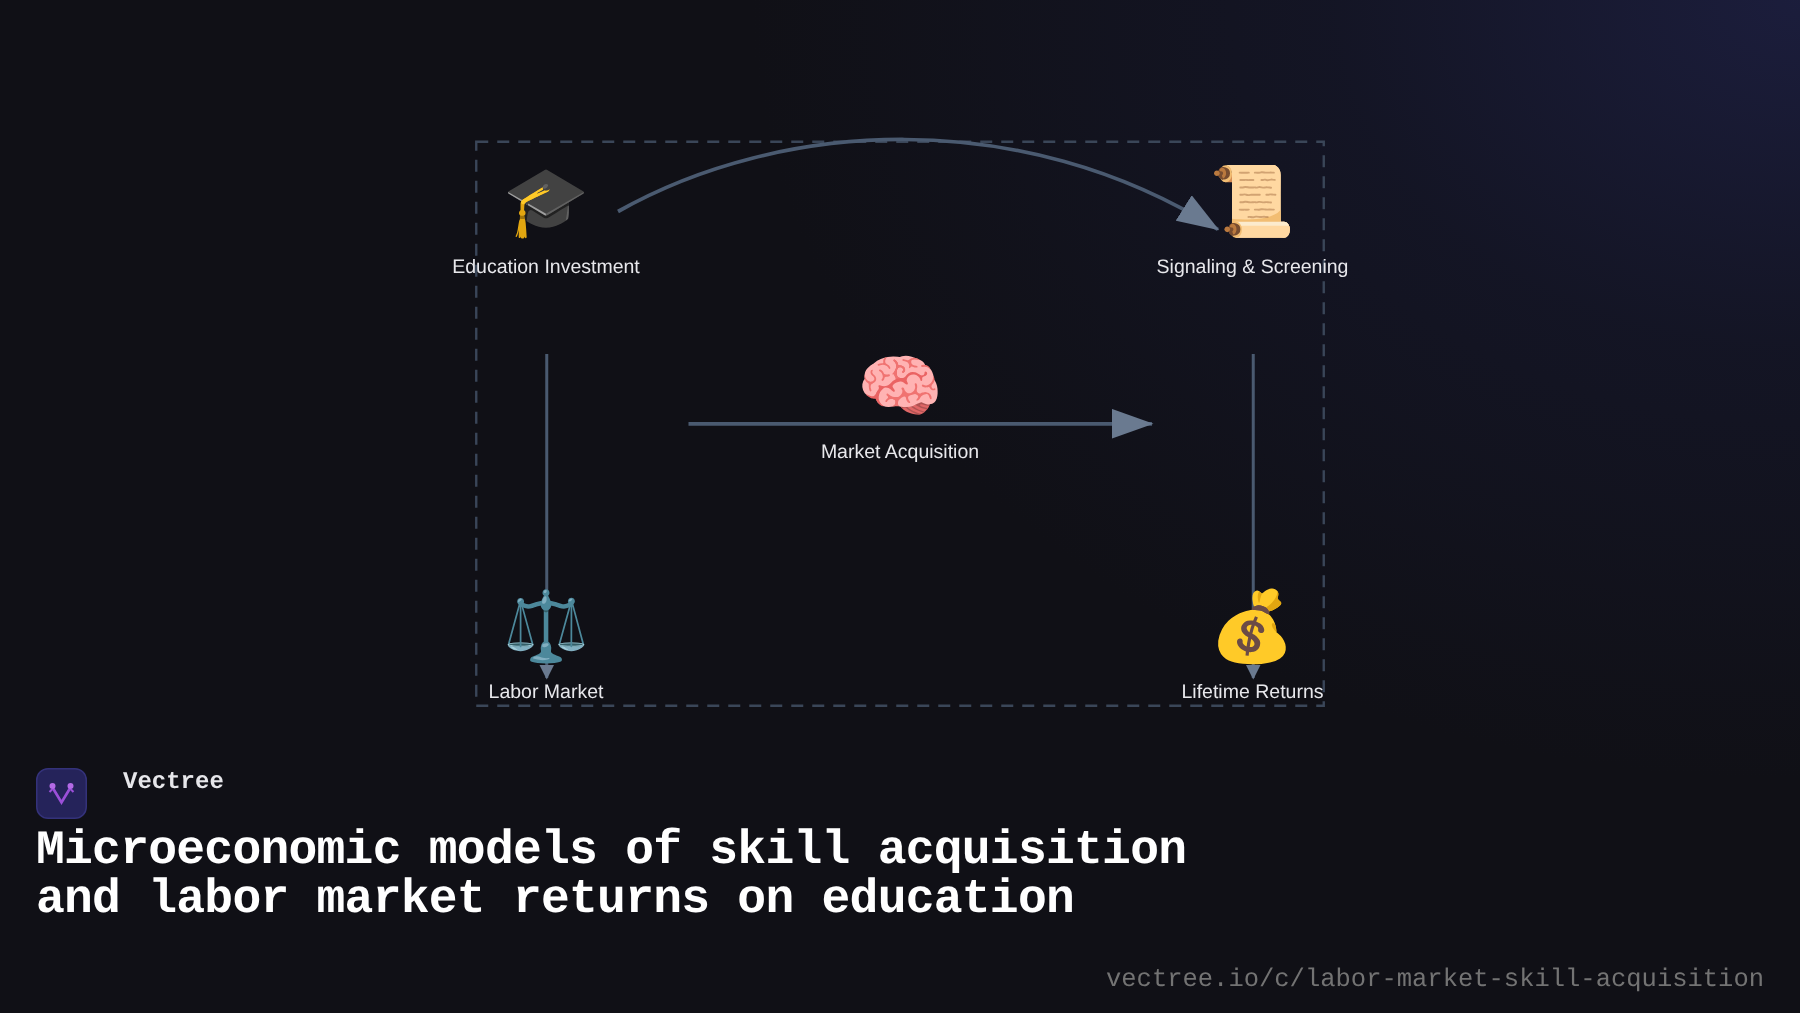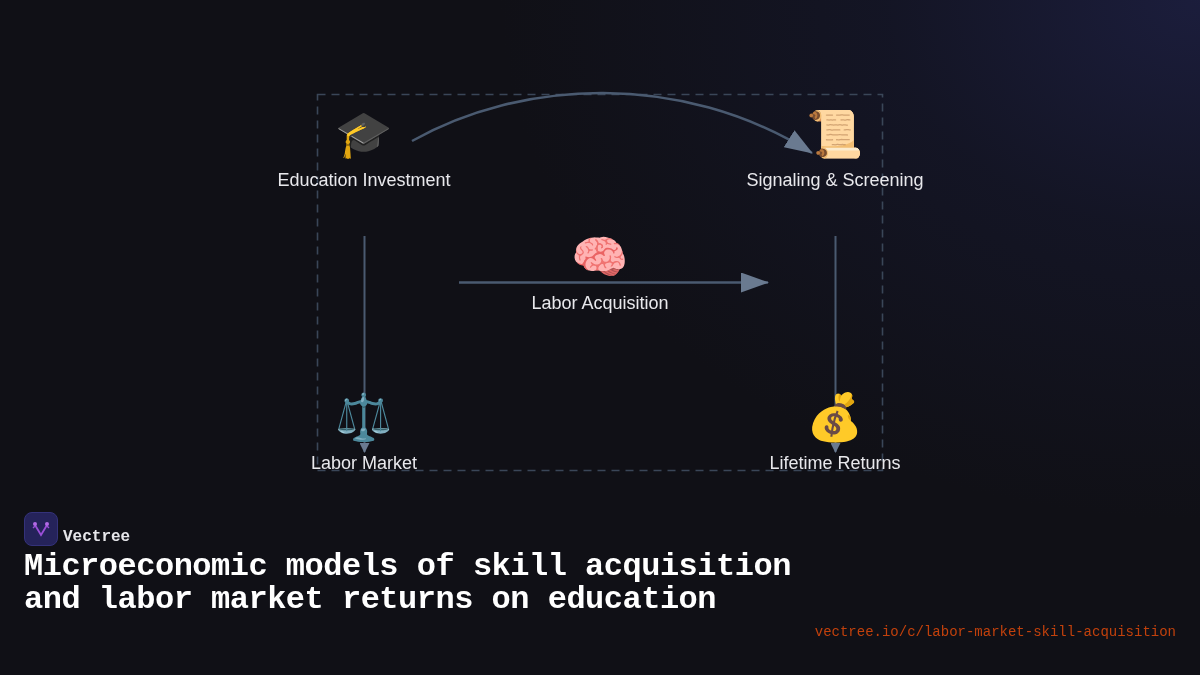--- a/index.html
+++ b/index.html
@@ -9,35 +9,35 @@
     font-family:"Liberation Sans", sans-serif;
   }
   .bg-glow {
     position:absolute; inset:0;
     background: radial-gradient(ellipse 700px 520px at 1200px 0px, rgba(28,30,62,0.95) 0%, rgba(22,24,46,0.6) 45%, rgba(16,16,22,0) 100%);
     pointer-events:none;
   }
   .diagram { position:absolute; left:0; top:0; width:1200px; height:675px; }
   .node { position:absolute; display:flex; flex-direction:column; align-items:center; transform:translateX(-50%); }
   .node .icon { font-size:46px; line-height:56px; height:56px; font-family:"DejaVu Sans", sans-serif; }
-  .node .label { color:#e8e8ec; font-size:18px; margin-top:8px; white-space:nowrap; }
-  .brand { position:absolute; left:24px; top:512px; display:flex; align-items:flex-end; gap:5px; }
+  .node .label { color:#e8e8ec; font-size:13px; margin-top:8px; white-space:nowrap; }
+  .brand { position:absolute; left:24px; top:512px; display:flex; align-items:flex-start; gap:24px; }
   .brand-logo {
     width:34px; height:34px; border-radius:8px; background:#25235a;
     border:1px solid #34327a; display:flex; align-items:center; justify-content:center; box-sizing:border-box;
   }
   .brand-name { color:#e6e6ea; font-family:"Liberation Mono", monospace; font-weight:bold; font-size:16px; }
   .title {
     position:absolute; left:24px; top:550px; width:820px;
     color:#ffffff; font-family:"Liberation Mono", monospace; font-weight:bold;
     font-size:32px; line-height:33px; letter-spacing:-0.5px;
   }
   .url {
-    position:absolute; right:24px; top:624px;
-    color:#c2410c; font-family:"Liberation Mono", monospace; font-size:14px;
+    position:absolute; right:24px; top:644px;
+    color:#737373; font-family:"Liberation Mono", monospace; font-size:17px;
   }
 </style>
 </head>
 <body>
 
 <div class="bg-glow"></div>
 
 <svg class="diagram" width="1200" height="675" viewBox="0 0 1200 675">
   <defs>
     <marker id="ah" markerWidth="10" markerHeight="10" refX="9" refY="5" orient="auto" markerUnits="userSpaceOnUse" viewBox="0 0 10 10">
@@ -59,21 +59,21 @@
   <span class="label">Education Investment</span>
 </div>
 
 <div class="node" style="left:835px; top:106px;">
   <span class="icon">📜</span>
   <span class="label">Signaling &amp; Screening</span>
 </div>
 
 <div class="node" style="left:600px; top:229px;">
   <span class="icon">🧠</span>
-  <span class="label">Labor Acquisition</span>
+  <span class="label">Market Acquisition</span>
 </div>
 
 <div class="node" style="left:364px; top:389px;">
   <span class="icon">⚖️</span>
   <span class="label">Labor Market</span>
 </div>
 
 <div class="node" style="left:835px; top:389px;">
   <span class="icon">💰</span>
   <span class="label">Lifetime Returns</span>

